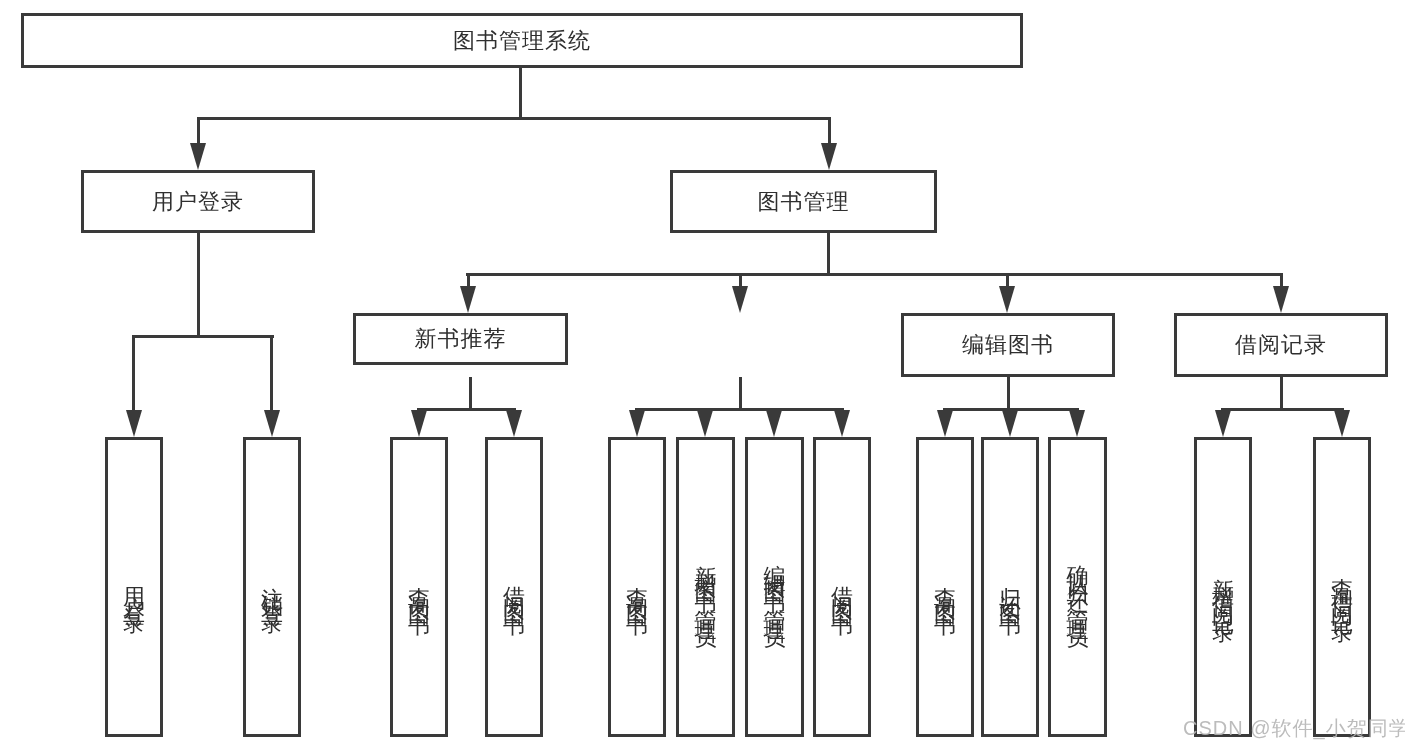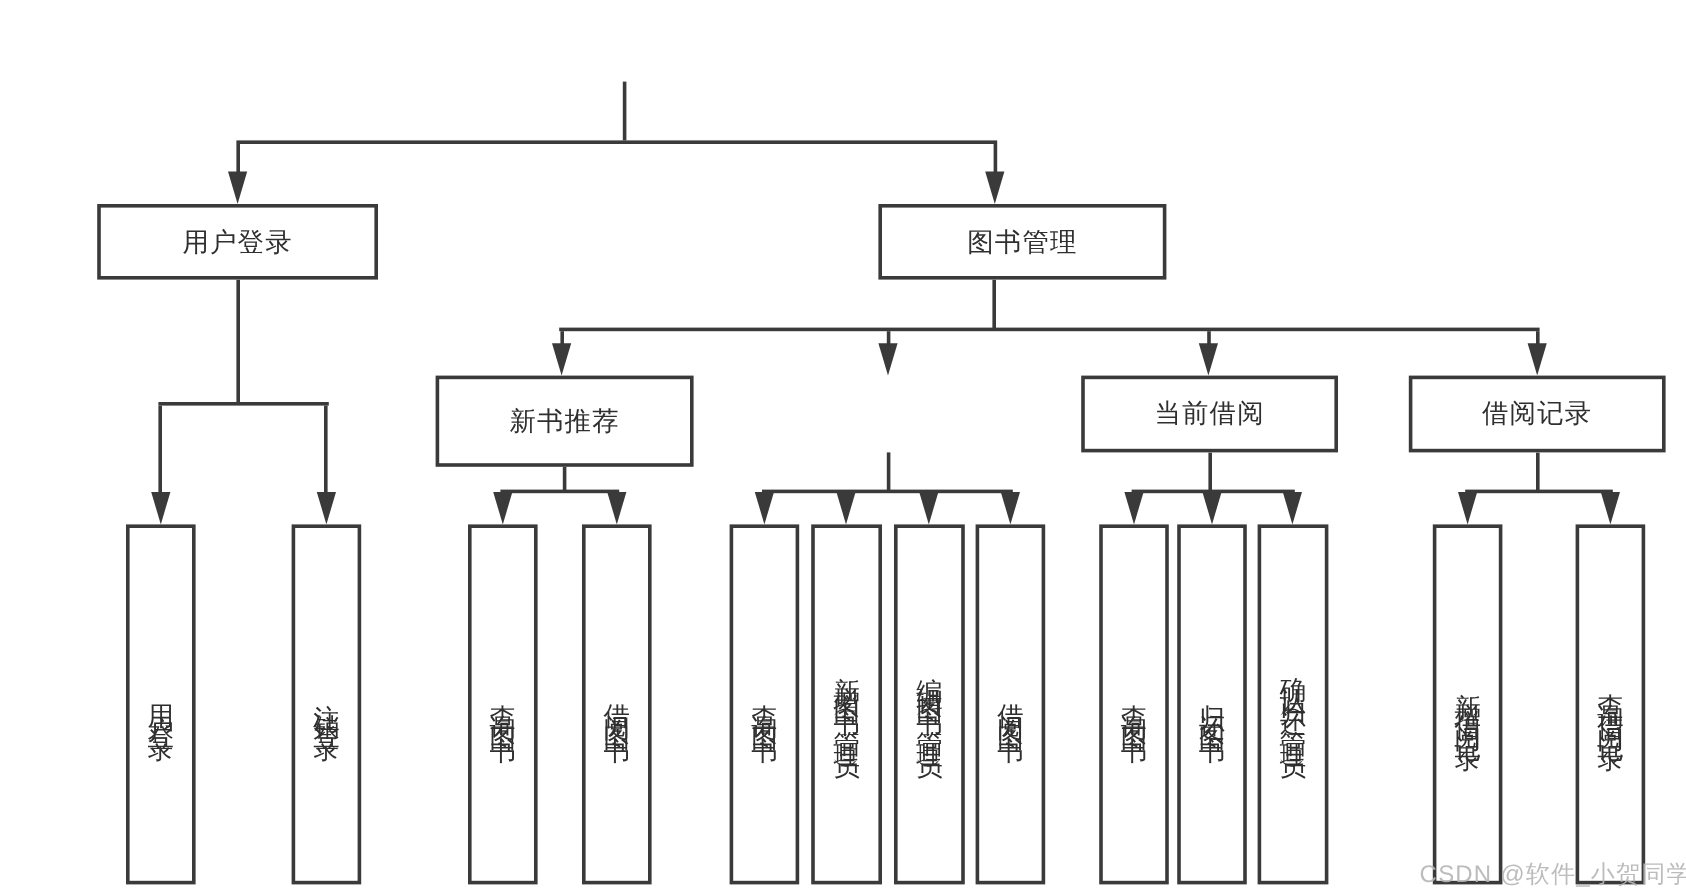--- a/index.html
+++ b/index.html
@@ -48,32 +48,35 @@
     white-space:nowrap;
     z-index:3;
     opacity:.9;
   }
 </style>
 </head>
 <body>
 
 <div class="canvas">
 
+  <div class="box" style="left:21px;top:13px;width:1002px;height:55px">
+    <span>图书管理系统</span>
+  </div>
 
   <div class="vline" style="left:519px;top:68px;height:49px"></div>
   <div class="hline" style="left:197px;top:117px;width:634px"></div>
   <div class="vline" style="left:197px;top:120px;height:25px"></div>
   <div class="vline" style="left:828px;top:120px;height:25px"></div>
   <div class="arrow" style="left:190px;top:143px"></div>
   <div class="arrow" style="left:821px;top:143px"></div>
 
   <div class="box" style="left:81px;top:170px;width:234px;height:63px">
     <span>用户登录</span>
   </div>
-  <div class="box" style="left:732px;top:170px;width:240px;height:63px">
+  <div class="box" style="left:670px;top:170px;width:267px;height:63px">
     <span>图书管理</span>
   </div>
 
   <div class="vline" style="left:197px;top:233px;height:104px"></div>
   <div class="hline" style="left:132px;top:335px;width:142px"></div>
   <div class="vline" style="left:132px;top:338px;height:74px"></div>
   <div class="vline" style="left:270px;top:338px;height:74px"></div>
   <div class="arrow" style="left:126px;top:410px"></div>
   <div class="arrow" style="left:264px;top:410px"></div>
 
@@ -81,25 +84,25 @@
   <div class="hline" style="left:466px;top:273px;width:817px"></div>
   <div class="vline" style="left:467px;top:276px;height:12px"></div>
   <div class="vline" style="left:739px;top:276px;height:12px"></div>
   <div class="vline" style="left:1006px;top:276px;height:12px"></div>
   <div class="vline" style="left:1280px;top:276px;height:12px"></div>
   <div class="arrow" style="left:460px;top:286px"></div>
   <div class="arrow" style="left:732px;top:286px"></div>
   <div class="arrow" style="left:999px;top:286px"></div>
   <div class="arrow" style="left:1273px;top:286px"></div>
 
-  <div class="box" style="left:363px;top:313px;width:215px;height:76px">
+  <div class="box" style="left:353px;top:313px;width:215px;height:52px">
     <span>新书推荐</span>
   </div>
   <div class="box" style="left:901px;top:313px;width:214px;height:64px">
-    <span>当前借阅</span>
+    <span>编辑图书</span>
   </div>
   <div class="box" style="left:1174px;top:313px;width:214px;height:64px">
     <span>借阅记录</span>
   </div>
 
   <div class="vline" style="left:469px;top:377px;height:33px"></div>
   <div class="hline" style="left:417px;top:408px;width:99px"></div>
   <div class="arrow" style="left:411px;top:410px"></div>
   <div class="arrow" style="left:506px;top:410px"></div>
 

